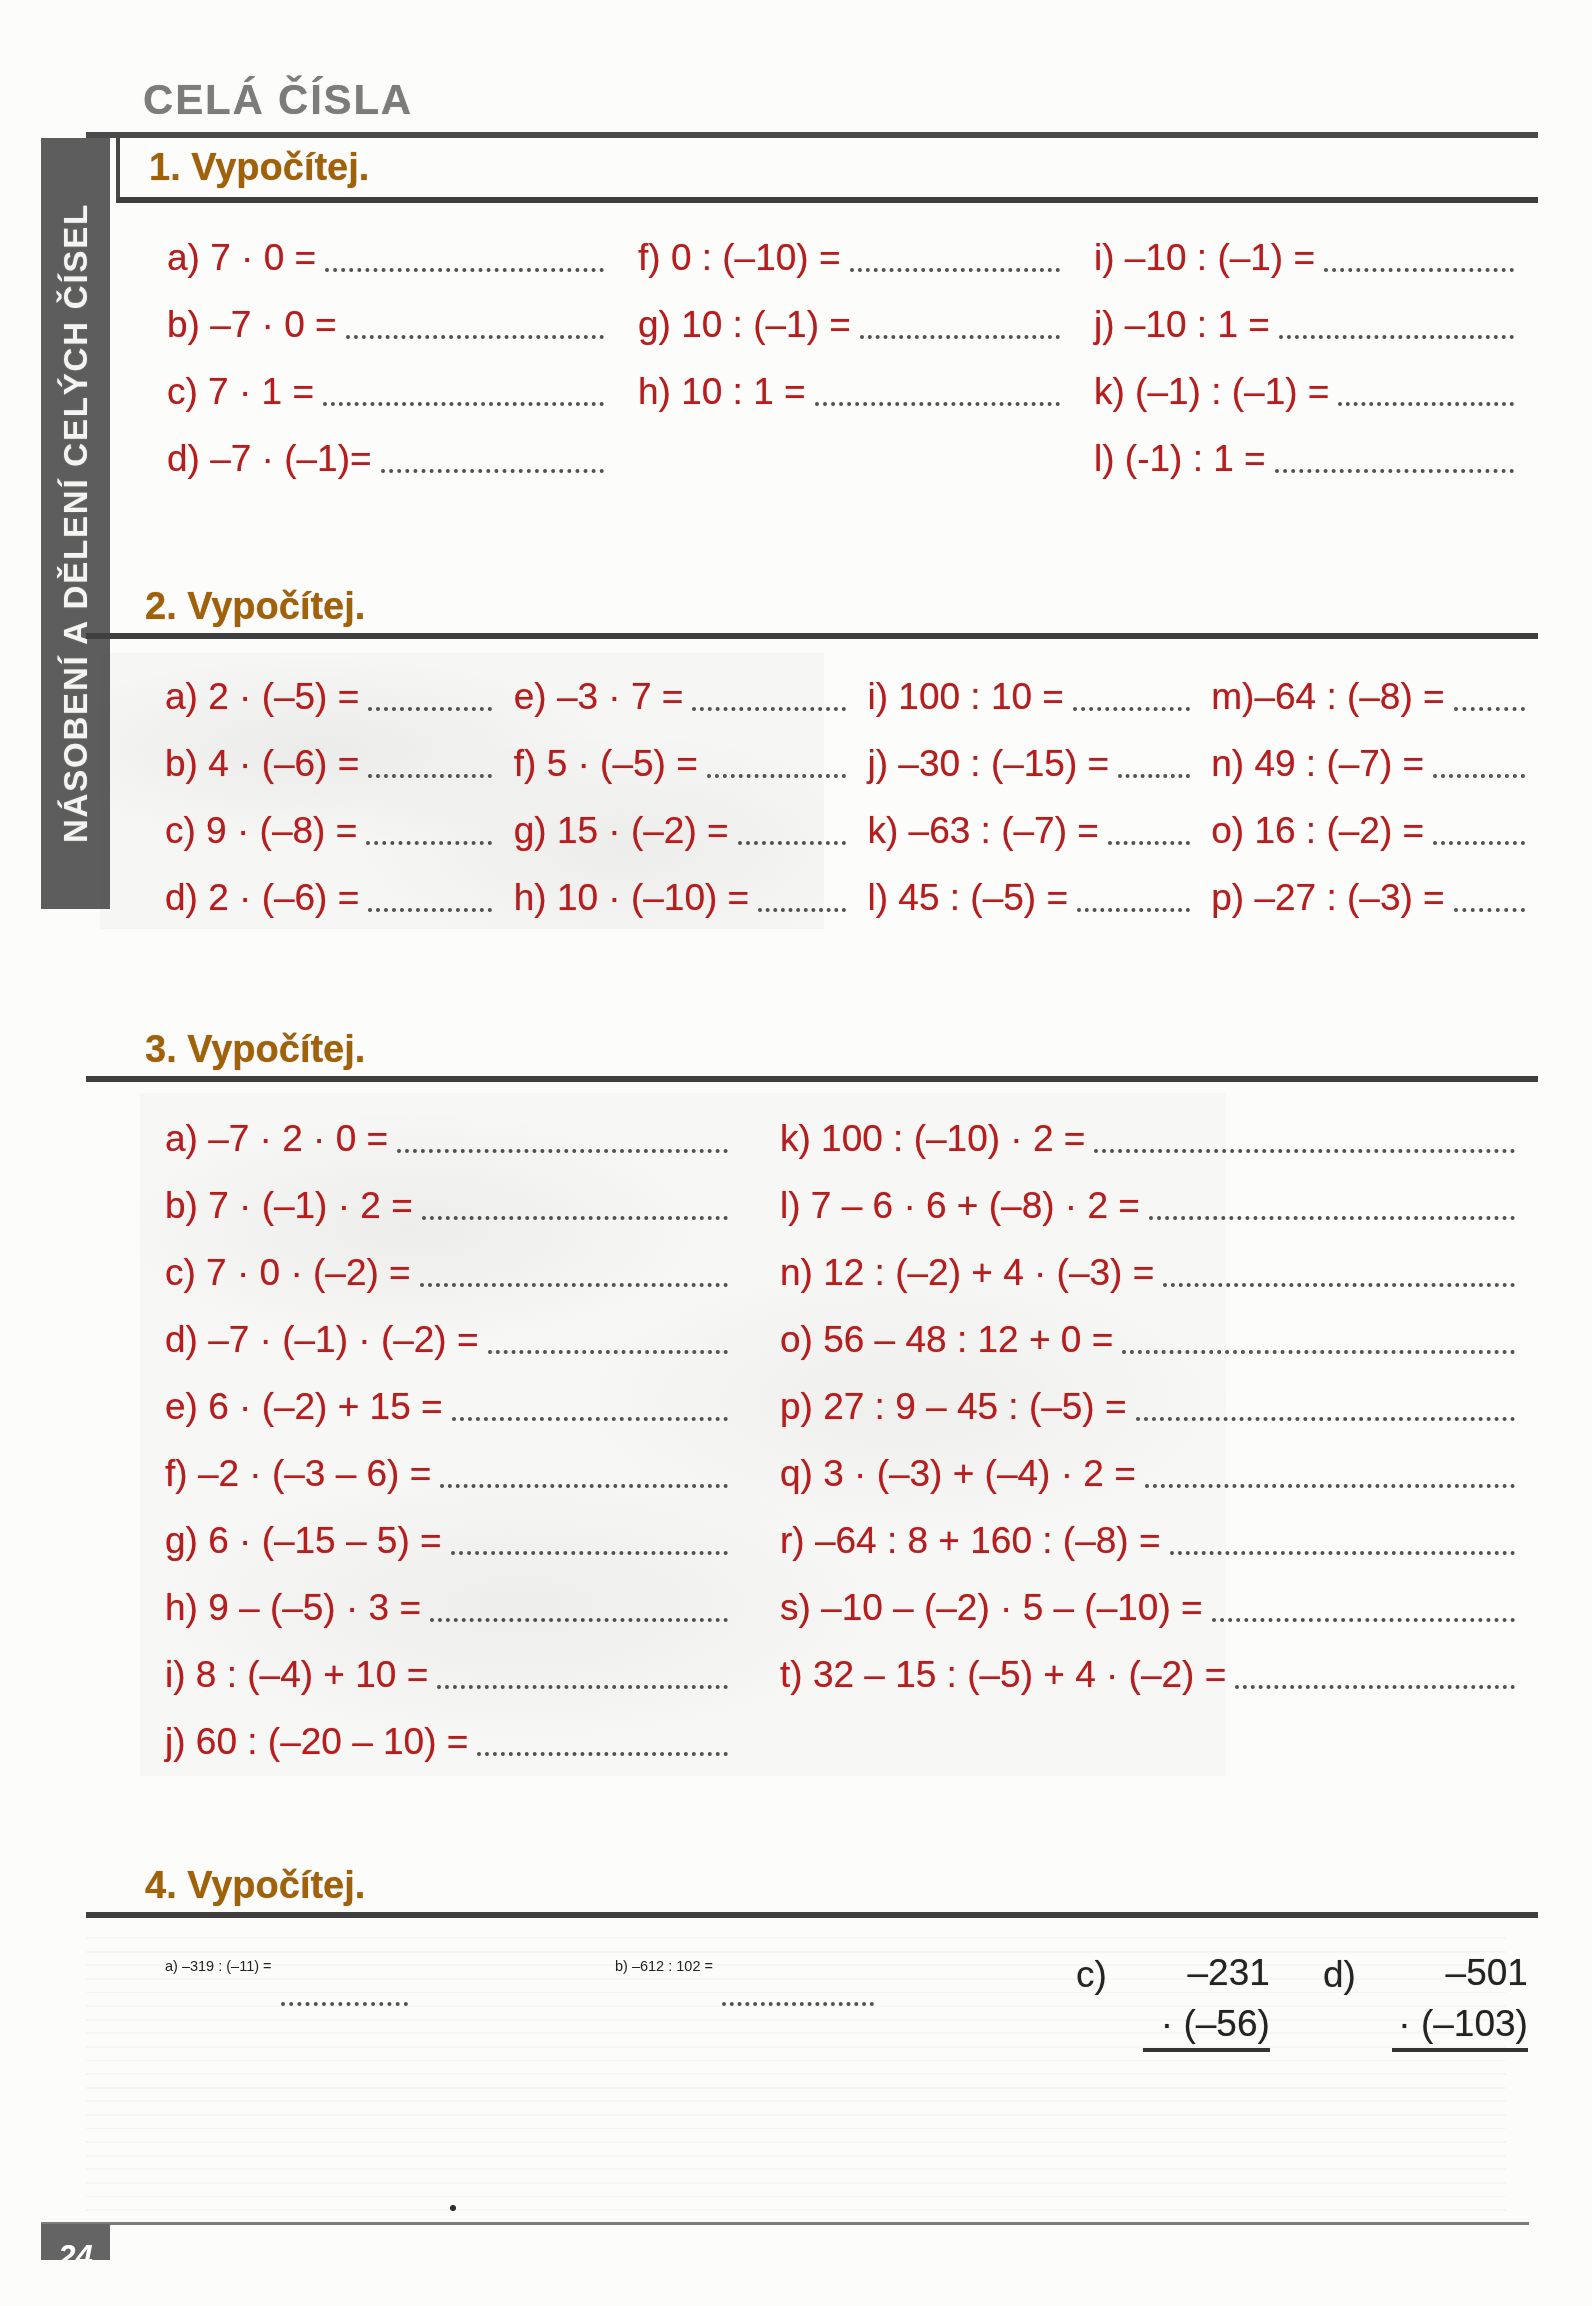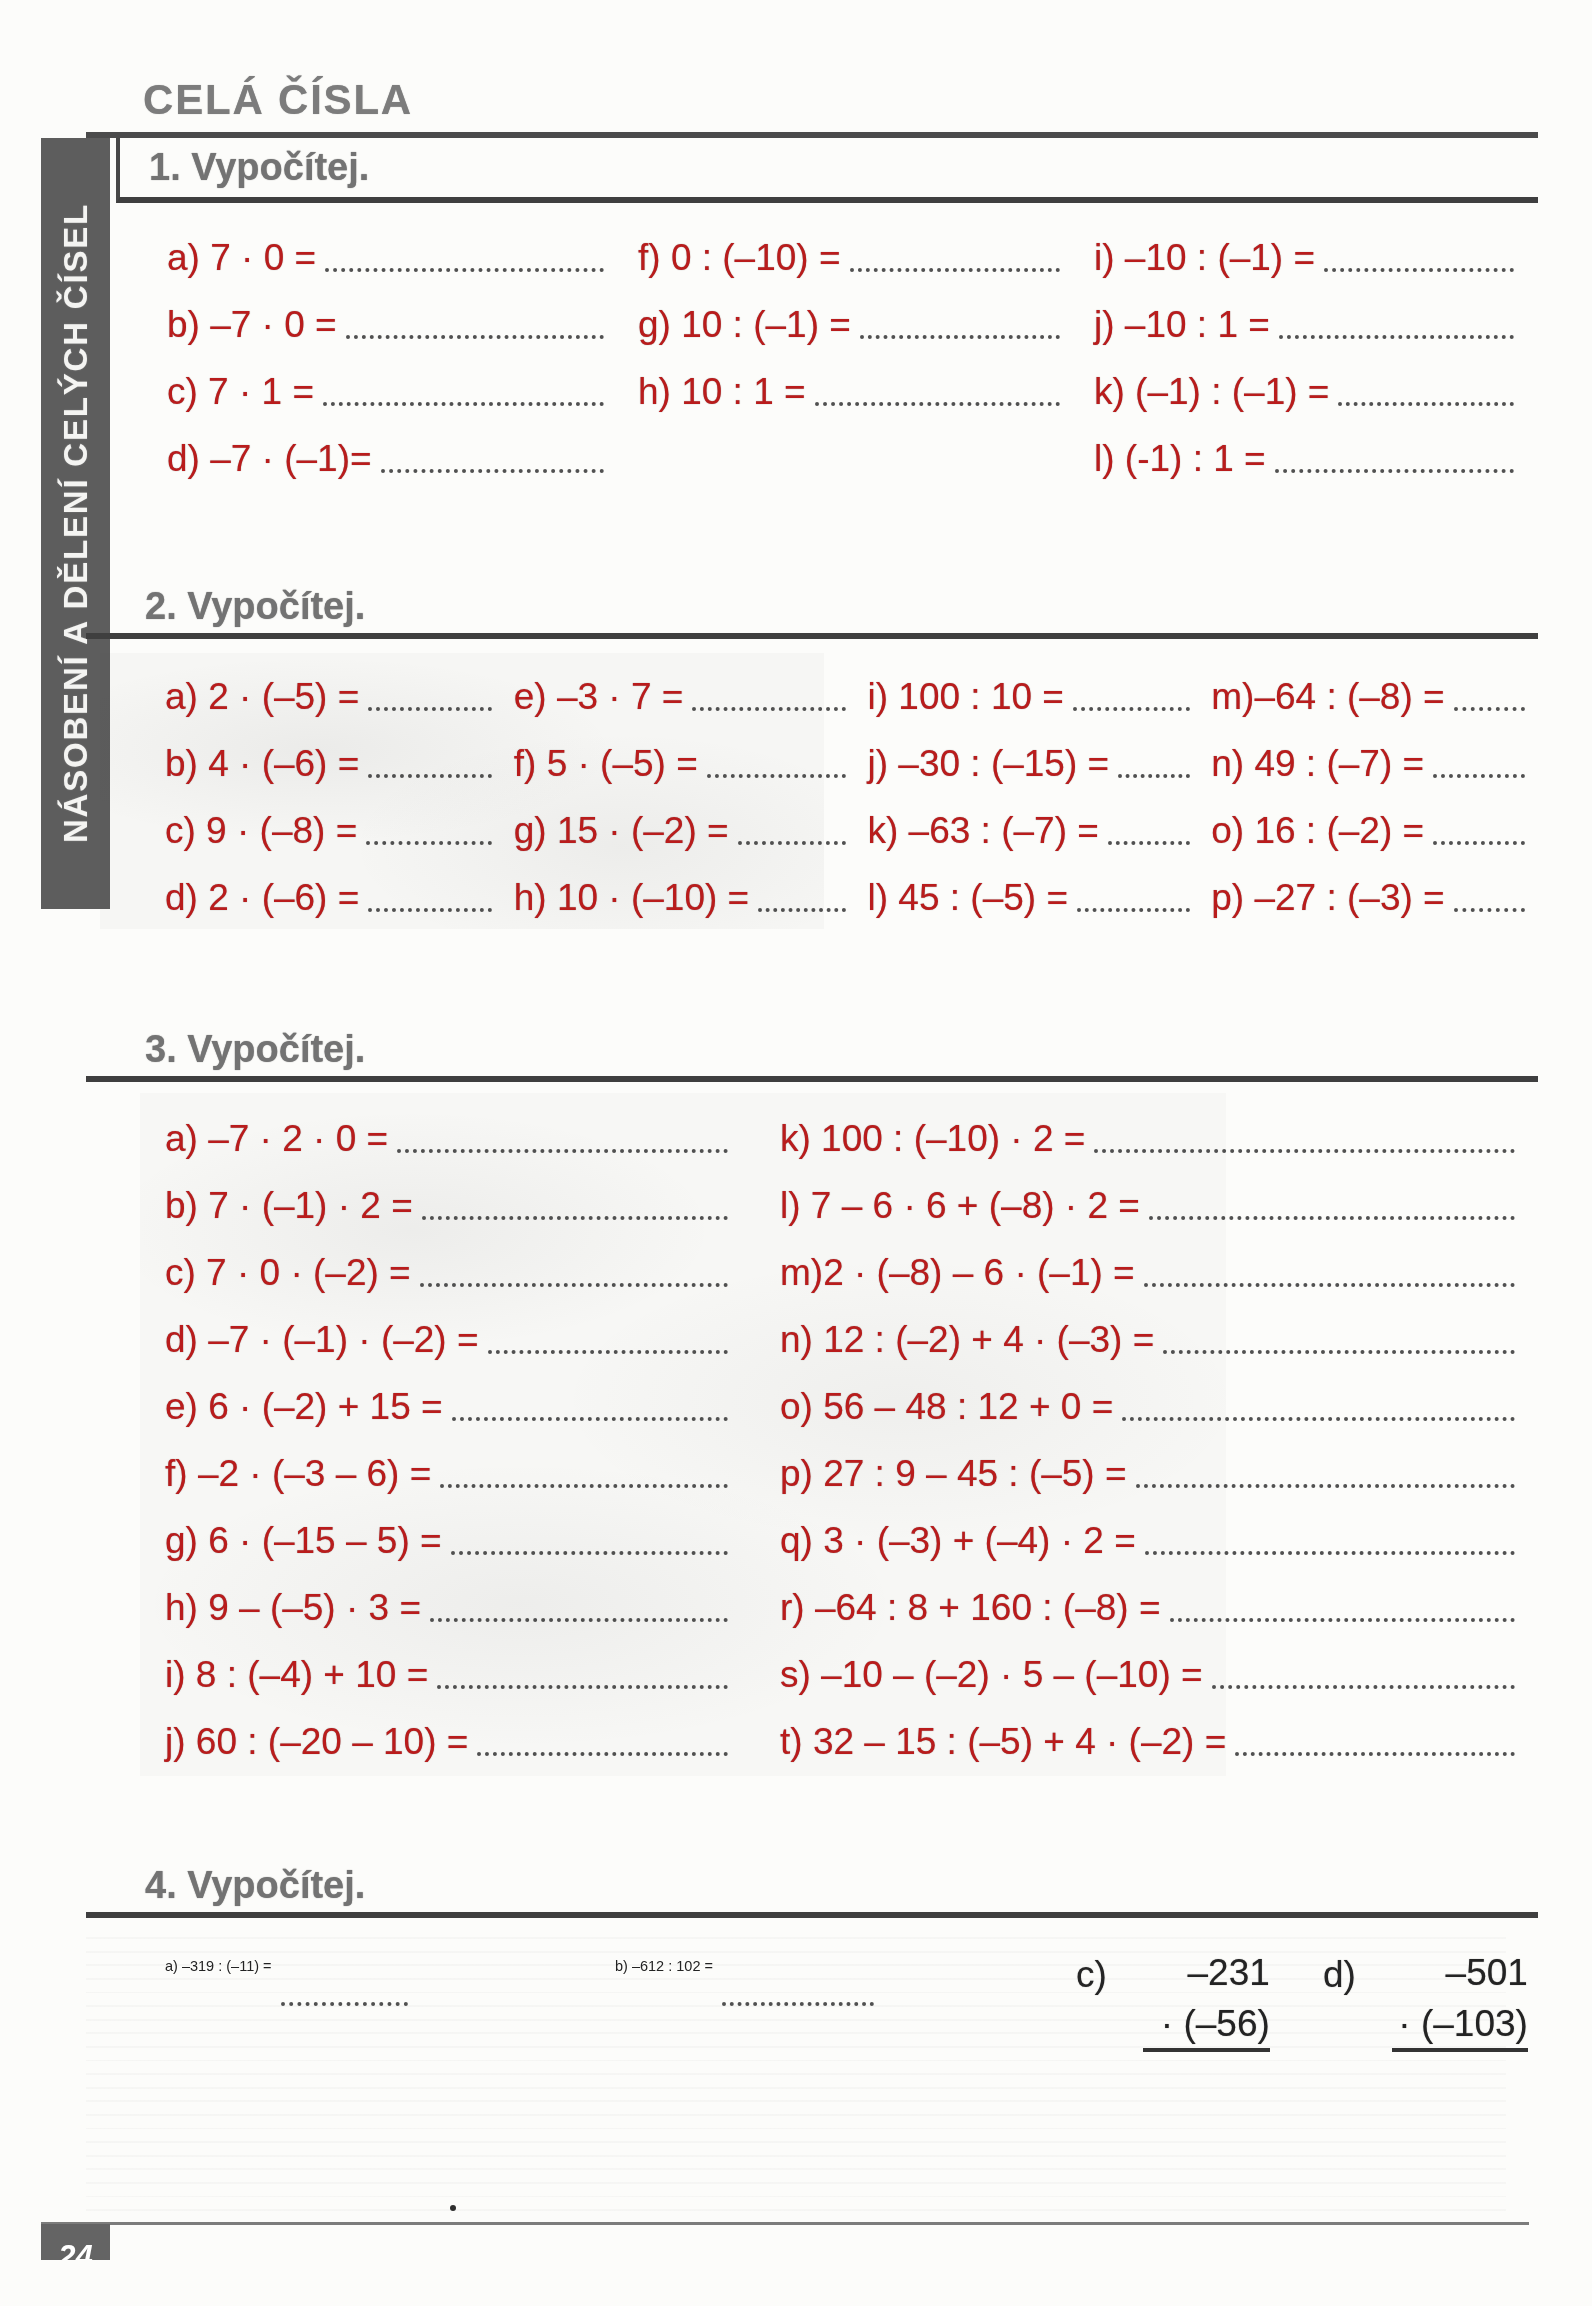--- a/index.html
+++ b/index.html
@@ -35,21 +35,21 @@
     white-space:nowrap; text-shadow:0 0 1.8px rgba(255,255,255,.25);
   }
 
   
   .ex-header {
     position:absolute; left:86px; width:1452px;
     border-bottom:6.3px solid #3f3f3f;
     display:flex; align-items:center;
   }
   .ex-title {
-    font-size:38px; font-weight:bold; color:#737373;
+    font-size:38px; font-weight:bold; color:#a16207;
     padding-left:59px; text-shadow:0 0 1.1px rgba(30,30,30,.5);
   }
   .ex1-h { top:138px; height:65px; left:116px; width:1422px; border-left:4.5px solid #474747; }
   .ex1-h .ex-title { padding-left:29px; }
   .ex2-h { top:579px;  height:60px; }
   .ex3-h { top:1022px; height:60px; }
   .ex4-h { top:1858px; height:60px; }
 
   
   .items { position:absolute; display:flex; }
@@ -383,24 +383,20 @@
         <div class="item">
           <span class="t">k) 100 : (–10) · 2 =</span>
           <span class="dots"></span>
         </div>
 
         <div class="item">
           <span class="t">l) 7 – 6 · 6 + (–8) · 2 =</span>
           <span class="dots"></span>
         </div>
 
-        <div class="item">
-          <span class="t">m)2 · (–8) – 6 · (–1) =</span>
-          <span class="dots"></span>
-        </div>
 
         <div class="item">
           <span class="t">n) 12 : (–2) + 4 · (–3) =</span>
           <span class="dots"></span>
         </div>
 
         <div class="item">
           <span class="t">o) 56 – 48 : 12 + 0 =</span>
           <span class="dots"></span>
         </div>

